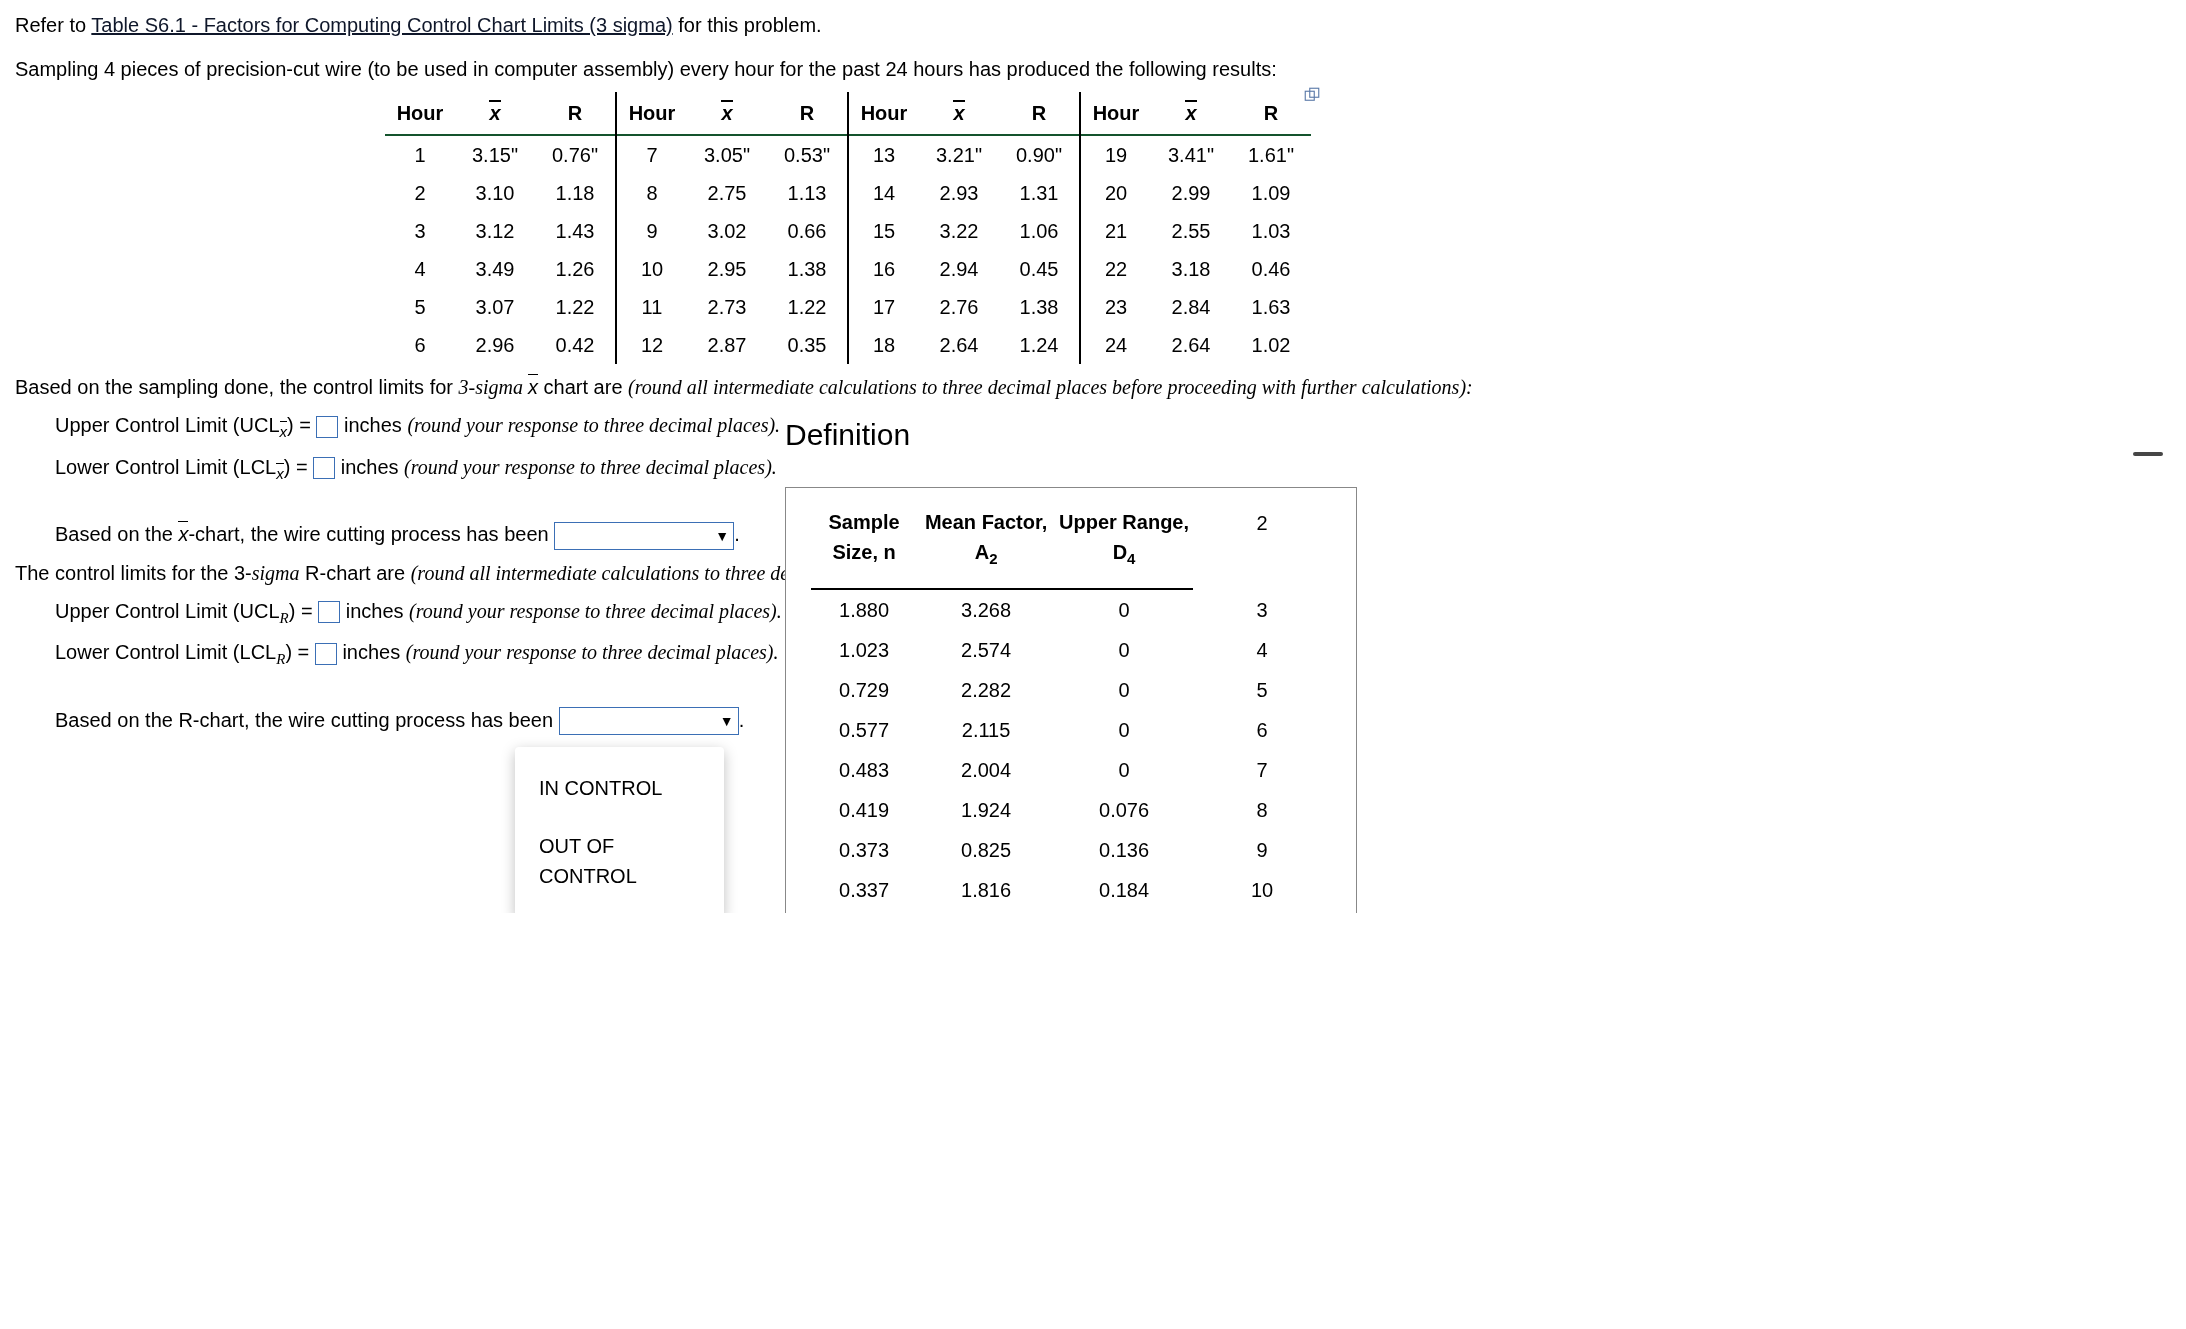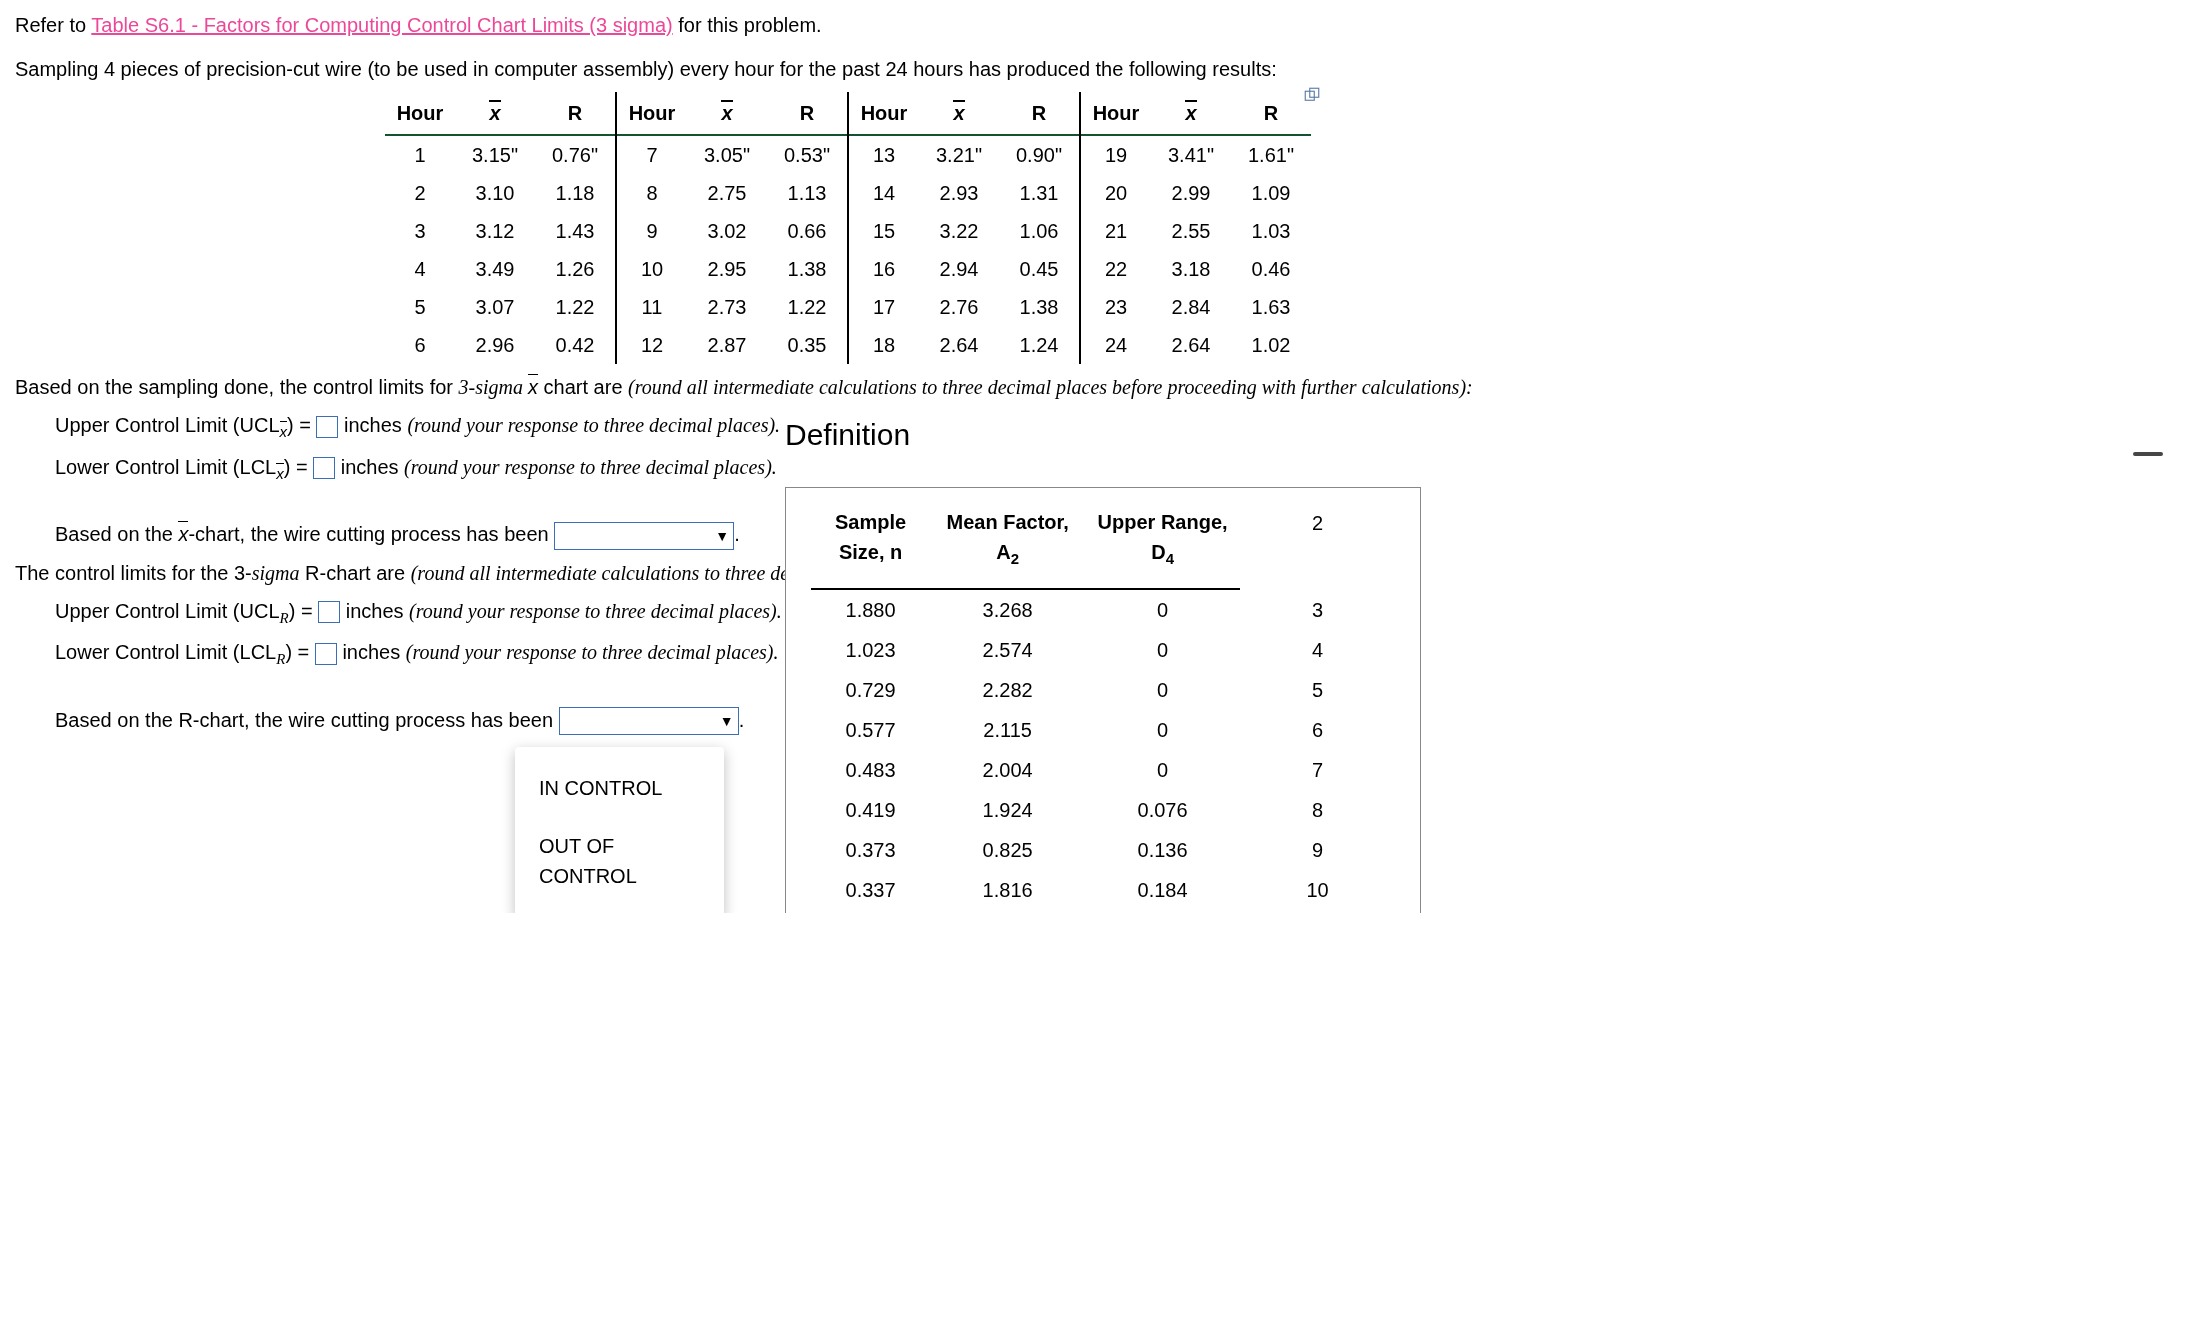--- a/index.html
+++ b/index.html
@@ -5,21 +5,21 @@
   * { box-sizing: border-box; }
   body {
     font-family: Arial, Helvetica, sans-serif;
     font-size: 20px;
     color: #000;
     margin: 0;
     padding: 10px 15px;
     background: #fff;
     line-height: 1.5;
   }
-  a.ref-link { color: #ec4899; text-decoration: underline; }
+  a.ref-link { color: #0f172a; text-decoration: underline; }
   .xbar { position: relative; font-style: italic; font-weight: bold; }
   .xbar::before {
     content: "";
     position: absolute; left: 0; right: 0; top: -2px;
     border-top: 2px solid #000;
   }
   .xbar-nb { position: relative; font-style: italic; }
   .xbar-nb::before {
     content: "";
     position: absolute; left: 0; right: 0; top: -2px;
@@ -42,21 +42,21 @@
   }
   .select-box .arrow {
     position: absolute; right: 4px; top: 50%; transform: translateY(-50%);
     font-size: 14px;
   }
   .question-line { margin: 8px 0 8px 40px; }
   .question-line.flush { margin-left: 0; }
   .right-panel-anchor { position: relative; }
   .right-panel {
     position: absolute; left: 770px; top: -40px;
-    width: 636px; background: #fff;
+    width: 572px; background: #fff;
   }
   .def-title { font-size: 30px; margin: 0 0 30px 0; }
   .factors-box {
     border: 1px solid #888; padding: 15px 25px 20px 25px;
   }
   .factors-grid {
     display: grid;
     grid-template-columns: 1fr 1.3fr 1.3fr 1.3fr;
     text-align: center;
   }

